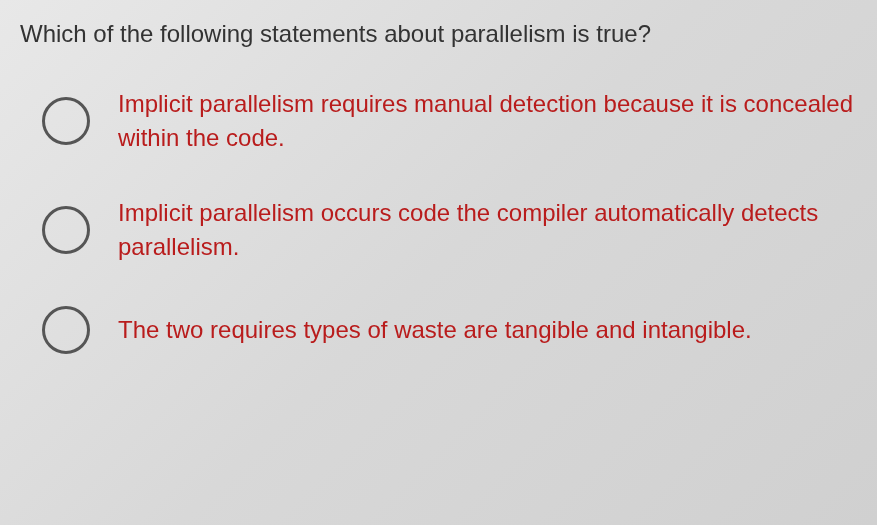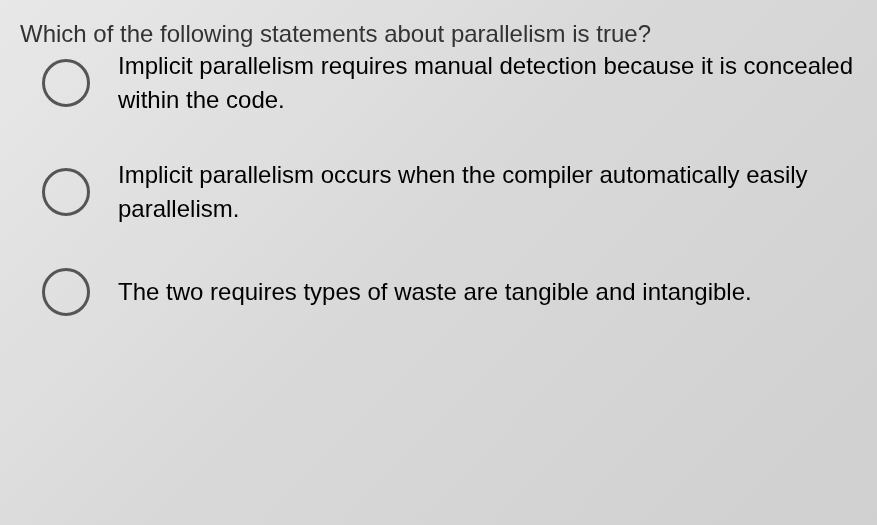--- a/index.html
+++ b/index.html
@@ -13,20 +13,21 @@
       box-sizing: border-box;
       overflow: hidden;
     }
     .container {
       padding: 18px 20px 20px 20px;
     }
     .question {
       font-size: 24px;
       font-weight: 400;
       color: #333;
+      margin-bottom: 38px;
       line-height: 1.3;
     }
     .options {
       display: flex;
       flex-direction: column;
       gap: 42px;
       padding-left: 22px;
     }
     .option {
       display: flex;
@@ -39,35 +40,35 @@
       min-width: 48px;
       border: 3px solid #555;
       border-radius: 50%;
       background: transparent;
       box-sizing: border-box;
       cursor: pointer;
     }
     .option-text {
       font-size: 24px;
       line-height: 1.4;
-      color: #000000;
+      color: #b91c1c;
     }
   </style>
 </head>
 <body>
 
 <div class="container">
   <div class="question">Which of the following statements about parallelism is true?</div>
   <div class="options">
     <div class="option">
       <div class="radio"></div>
       <div class="option-text">Implicit parallelism requires manual detection because it is concealed within the code.</div>
     </div>
     <div class="option">
       <div class="radio"></div>
-      <div class="option-text">Implicit parallelism occurs when the compiler automatically easily parallelism.</div>
+      <div class="option-text">Implicit parallelism occurs code the compiler automatically detects parallelism.</div>
     </div>
     <div class="option">
       <div class="radio"></div>
       <div class="option-text">The two requires types of waste are tangible and intangible.</div>
     </div>
   </div>
 </div>
 
 </body></html>

